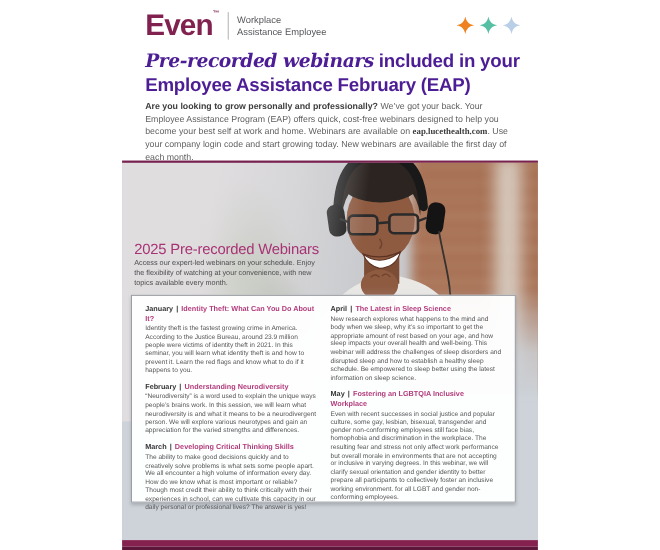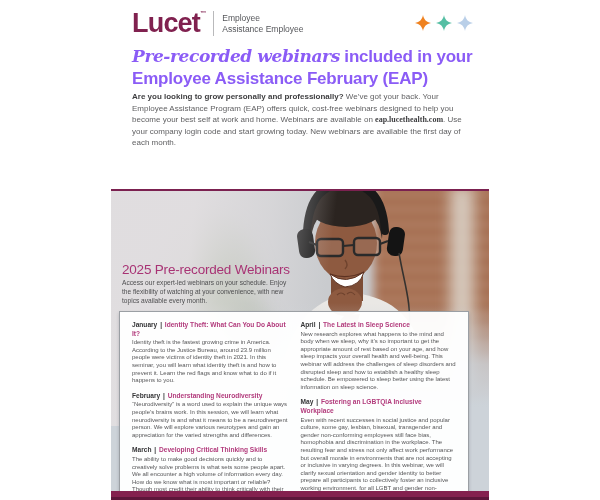--- a/index.html
+++ b/index.html
@@ -12,30 +12,30 @@
   .header { position:absolute; top:10px; left:21px; right:16px; display:flex; justify-content:space-between; align-items:flex-start; }
   .brand { display:flex; align-items:center; gap:8px; }
   .logo { font-size:27px; font-weight:bold; color:#80214f; letter-spacing:-0.8px; line-height:1; }
   .logo sup { font-size:6px; vertical-align:top; }
   .brand-divider { width:1px; height:25px; background:#b9b9bb; }
   .division { font-size:8.5px; color:#55565a; line-height:1.32; padding-top:1px; }
   .sparkles { display:flex; gap:5px; margin-top:5px; }
   .sparkles svg { width:16px; height:16px; }
 
   
-  .title { position:absolute; top:45px; left:21px; right:8px; font-size:17px; line-height:1.32; color:#8b5cf6; letter-spacing:-0.2px; }
+  .title { position:absolute; top:45px; left:21px; right:8px; font-size:17px; line-height:1.32; color:#4c1d95; letter-spacing:-0.2px; }
   .title .it { font-family:"DejaVu Serif", serif; font-style:italic; letter-spacing:-0.4px; }
 
   
   .intro { position:absolute; top:91px; left:21px; width:341px; font-size:8px; line-height:1.44; color:#616163; }
   .intro b { color:#3e3e40; }
   .intro .link { color:#3e3e40; font-weight:bold;font-family:Liberation Serif, serif; }
 
   
-  .photo { position:absolute; top:146px; left:0; right:0; bottom:9px; border-top:2px solid #7b2150; background:#c9cbce; overflow:hidden;margin-top:43px; }
+  .photo { position:absolute; top:146px; left:0; right:0; bottom:9px; border-top:2px solid #7b2150; background:#c9cbce; overflow:hidden; }
   .ph-green { position:absolute; left:18px; top:-15px; width:160px; height:235px; background:radial-gradient(closest-side, rgba(121,148,99,0.95), rgba(121,148,99,0) 75%); filter:blur(8px); }
   .ph-green2 { position:absolute; left:90px; top:85px; width:95px; height:130px; background:radial-gradient(closest-side, rgba(84,112,70,0.75), rgba(84,112,70,0) 75%); filter:blur(7px); }
   .ph-brick { position:absolute; right:-10px; top:-10px; width:125px; height:220px; background:repeating-linear-gradient(180deg, #a36b4e 0 12px, #c49c83 12px 15px); filter:blur(5px); }
   .ph-brick-light { position:absolute; right:15px; top:-5px; width:24px; height:205px; background:#dad1c6; filter:blur(7px); opacity:.9; }
   .woman { position:absolute; left:150px; top:0; width:200px; height:196px; z-index:1; }
   .ph-fade { position:absolute; left:0; top:112px; right:0; height:112px; background:linear-gradient(to bottom, rgba(205,211,217,0) 0%, rgba(205,211,217,0.85) 55%, #cdd3d9 95%); z-index:2; }
   .ph-flat { position:absolute; left:0; top:218px; right:0; bottom:0; background:#cdd3d9; z-index:2; }
   .ph-overlay { position:absolute; left:0; top:0; width:255px; height:235px; background:linear-gradient(97deg, rgba(225,222,224,0.96) 30%, rgba(225,222,224,0.55) 57%, rgba(225,222,224,0) 80%); z-index:3; }
 
   
@@ -59,24 +59,24 @@
   .bar-bottom { height:3px; background:#5c163a; }
 </style>
 </head>
 <body>
 
 <div class="page">
   <div class="flyer">
 
     <div class="header">
       <div class="brand">
-        <span class="logo"><span>Lucet</span><sup>™</sup></span>
+        <span class="logo"><span>Even</span><sup>™</sup></span>
         <span class="brand-divider"></span>
         <span class="division">
-          <span>Employee</span><br>
+          <span>Workplace</span><br>
           <span>Assistance Employee</span>
         </span>
       </div>
       <div class="sparkles">
         <svg viewBox="0 0 24 24">
             <path d="M12 0C13.4 7 17 10.6 24 12C17 13.4 13.4 17 12 24C10.6 17 7 13.4 0 12C7 10.6 10.6 7 12 0Z" fill="#EF8220"></path>
           </svg>
         <svg viewBox="0 0 24 24">
             <path d="M12 0C13.4 7 17 10.6 24 12C17 13.4 13.4 17 12 24C10.6 17 7 13.4 0 12C7 10.6 10.6 7 12 0Z" fill="#56BFA4"></path>
           </svg>

